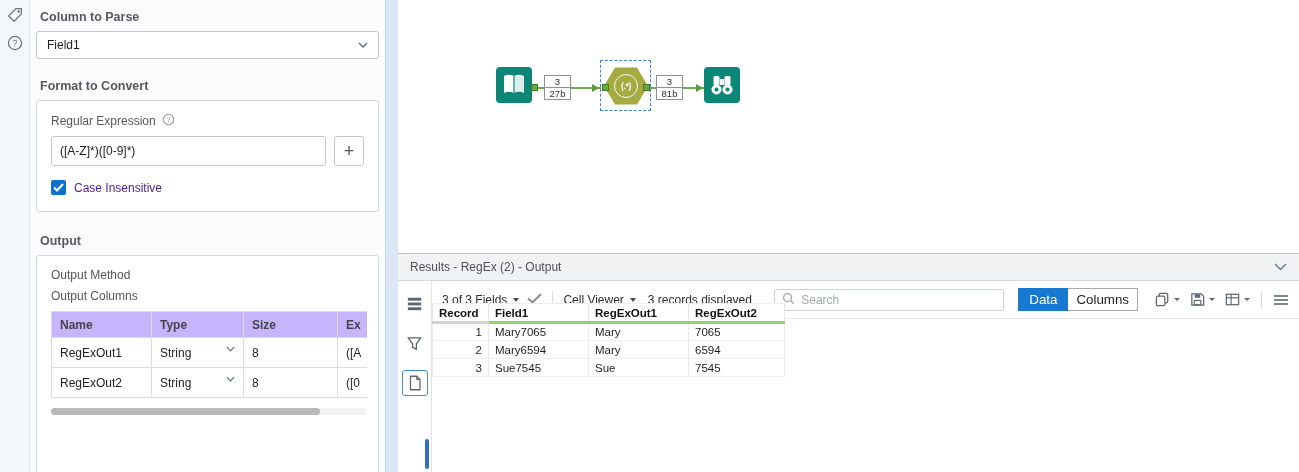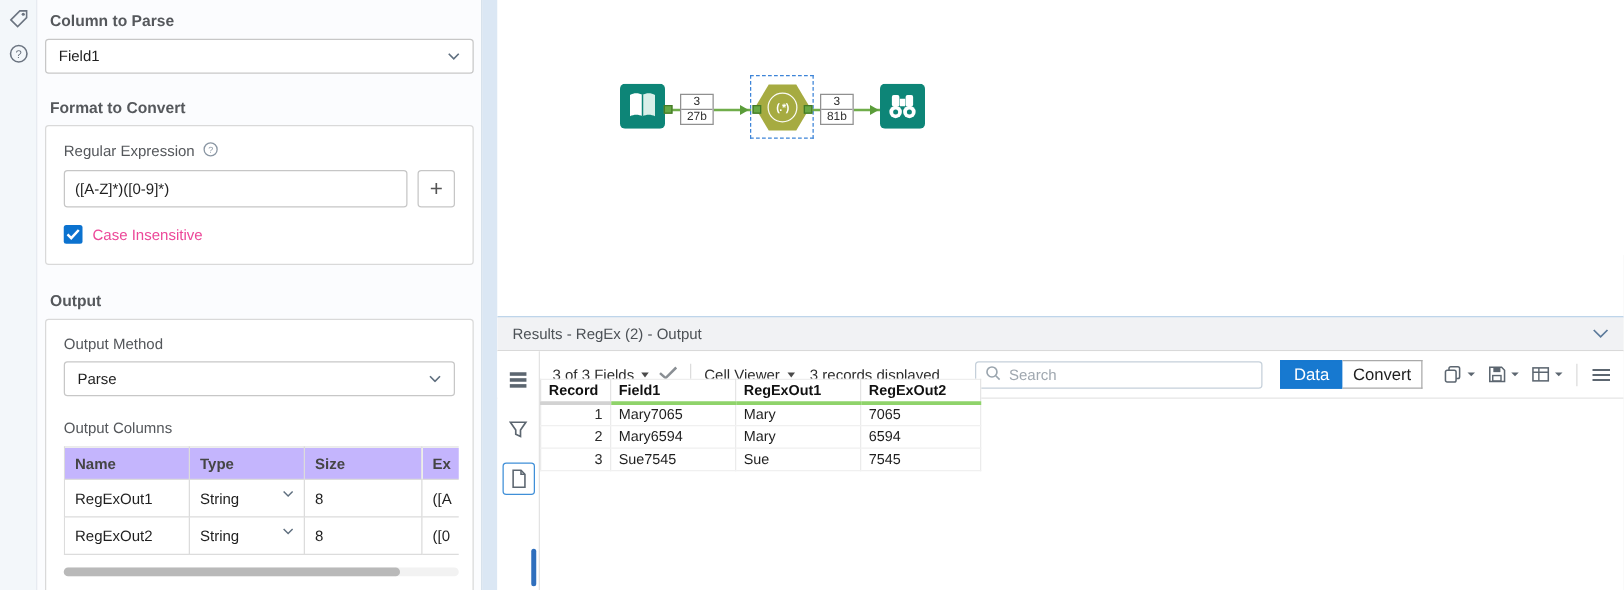--- a/index.html
+++ b/index.html
@@ -18,21 +18,21 @@
   .dropdown .chev{margin-left:auto;display:flex}
   .dd-field1{margin-bottom:20px}
   .group-box{border:1px solid #d9d9d9;border-radius:3px;background:#fff;padding:12px 14px 16px 14px}
   .box-format{margin-bottom:22px}
   .inner-label{color:#54575b;font-size:12px;margin-bottom:7px;display:flex;align-items:center;gap:6px}
   .regex-row{display:flex;align-items:center}
   .regex-input{flex:1;height:30px;border:1px solid #c6c6c6;border-radius:3px;padding:0 8px;font-size:12px;font-family:"Liberation Sans",sans-serif;color:#1f1f1f;outline:none;background:#fff}
   .plus-btn{width:30px;height:30px;margin-left:8px;border:1px solid #c6c6c6;border-radius:3px;background:#fff;font-size:18px;line-height:1;color:#555;display:flex;align-items:center;justify-content:center;cursor:pointer}
   .chk-row{display:flex;align-items:center;margin-top:14px}
   .chk{width:15px;height:15px;background:#0b72cf;border-radius:2px;display:flex;align-items:center;justify-content:center;cursor:pointer}
-  .chk-label{margin-left:8px;color:#ec4899}
+  .chk-label{margin-left:8px;color:#4c1d95}
   .box-output{height:240px;padding-bottom:0}
   .dd-parse{margin-bottom:18px}
   .oc-label{margin-top:0}
   .oc-wrap{width:316px;overflow:hidden;margin-top:8px}
   .oc-table{table-layout:fixed;width:380px;border-collapse:collapse;font-size:12px}
   .oc-table th,.oc-table td{border:1px solid #dcdcdc;padding:0 8px;text-align:left;white-space:nowrap;overflow:hidden}
   .oc-table th{height:26px;font-weight:bold;color:#454545;background:#c4b5fd}
   .oc-table td{height:30px;color:#1f1f1f}
   .cell-flex{display:flex;align-items:flex-start}
   .cell-flex .chev{margin-left:auto;display:flex}
@@ -135,28 +135,20 @@
               <polyline points="1,4.5 4,7.5 10,1" fill="none" stroke="#fff" stroke-width="2"></polyline>
             </svg>
         </span>
         <span class="chk-label">Case Insensitive</span>
       </div>
     </div>
 
     <div class="sec-label">Output</div>
     <div class="group-box box-output">
       <div class="inner-label oc-label">Output Method</div>
-      <div class="dropdown dd-parse">
-        <span>Parse</span>
-        <span class="chev">
-            <svg width="10" height="6" viewBox="0 0 10 6">
-              <polyline points="1,1 5,5 9,1" fill="none" stroke="#5f6f7f" stroke-width="1.3"></polyline>
-            </svg>
-          </span>
-      </div>
       <div class="inner-label">Output Columns</div>
       <div class="oc-wrap">
         <table class="oc-table">
           <colgroup>
               <col style="width:100px">
               <col style="width:92px">
               <col style="width:94px">
               <col style="width:94px">
             </colgroup>
           <tbody>
@@ -293,21 +285,21 @@
           <svg width="13" height="13" viewBox="0 0 14 14">
               <circle cx="6" cy="6" r="4.3" fill="none" stroke="#9aa5ae" stroke-width="1.4"></circle>
               <line x1="9.3" y1="9.3" x2="12.6" y2="12.6" stroke="#9aa5ae" stroke-width="1.4"></line>
             </svg>
         </span>
         <input type="text" placeholder="Search" style="">
       </div>
 
       <div class="seg">
         <button class="btn-data">Data</button>
-        <button class="btn-meta">Convert</button>
+        <button class="btn-meta">Columns</button>
       </div>
 
       <div class="tb-icons">
         <span class="icon-btn">
           <svg width="17" height="17" viewBox="0 0 18 18">
               <rect x="5.5" y="2.5" width="9" height="10" rx="1.5" fill="none" stroke="#5c6670" stroke-width="1.3"></rect>
               <rect x="2.5" y="5.5" width="9" height="10" rx="1.5" fill="#fff" stroke="#5c6670" stroke-width="1.3"></rect>
             </svg>
           <span class="caret-sm"></span>
         </span>

